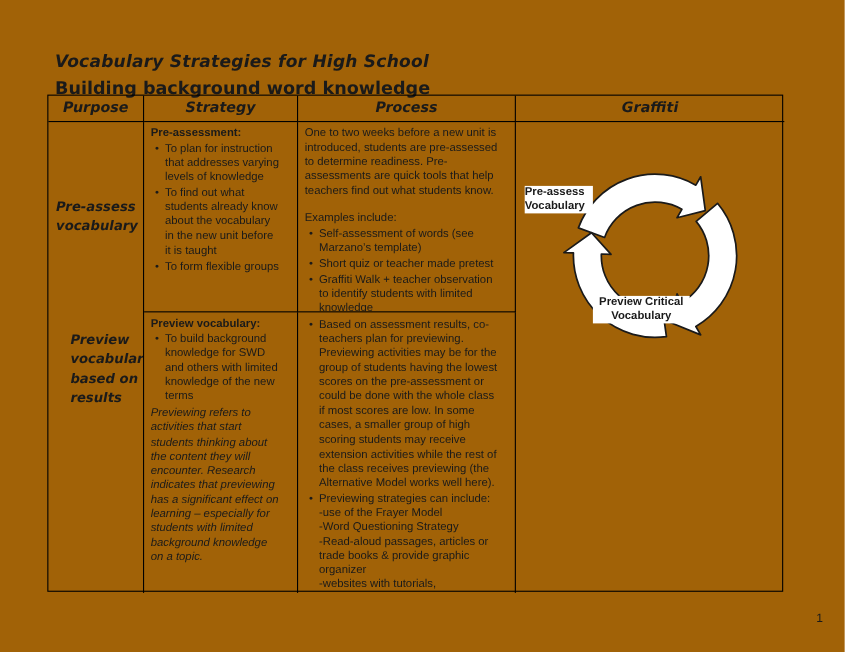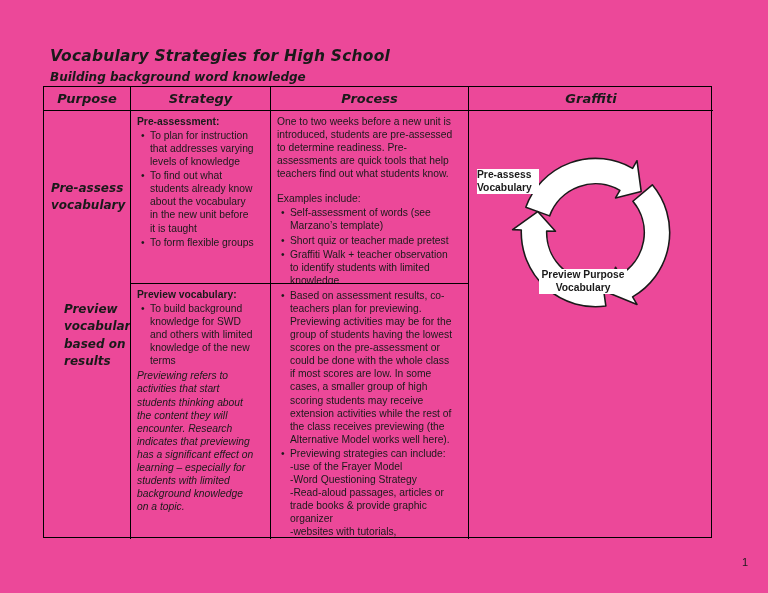--- a/index.html
+++ b/index.html
@@ -1,29 +1,29 @@
 <!DOCTYPE html>
 <html><head>
 <meta charset="utf-8">
 <style>
   * { margin:0; padding:0; box-sizing:border-box; }
   html,body { background:#ffffff; }
   body { font-family:"Liberation Sans", sans-serif; color:#1a1a1a; }
   .page {
-    position:relative; width:768px; height:593px; background:#ec4899; overflow:hidden;
+    position:relative; width:768px; height:593px; background:#a16207; overflow:hidden;
   }
   .doc-title {
     position:absolute; left:50px; top:47px;
     font-family:"DejaVu Sans", sans-serif;
     font-weight:bold; font-style:italic; font-size:15.5px; letter-spacing:0.2px;
   }
   .doc-subtitle {
     position:absolute; left:50px; top:70px;
     font-family:"DejaVu Sans", sans-serif;
-    font-weight:bold; font-style:italic; font-size:12px;
+    font-weight:bold; font-size:16px;
   }
   .vocab-table {
     position:absolute; left:43px; top:86px; width:669px; height:452px;
     display:grid;
     grid-template-columns:87px 140px 198px 244px;
     grid-template-rows:24px 173px 255px;
     border:1px solid #000;
   }
   .cell { border-right:1px solid #000; border-bottom:1px solid #000; overflow:hidden; }
   .hdr {
@@ -130,20 +130,20 @@
       <div class="diagram-wrap">
         <svg viewBox="0 0 230 210" aria-hidden="true">
           <g fill="#ffffff" stroke="#1a1a1a" stroke-width="1.6" stroke-linejoin="round">
             <path d="M43.6,76.0 A76,76 0 0 1 153,36.2 L157.5,28.4 L161.8,59.9 L135.5,66.5 L140,58.7 A50,50 0 0 0 68,84.9 Z"></path>
             <path d="M173.2,53.1 A76,76 0 0 1 153,167.8 L157.5,175.6 L128.1,163.6 L135.5,137.5 L140,145.3 A50,50 0 0 0 153.3,69.9 Z"></path>
             <path d="M125.6,177.2 A76,76 0 0 1 39.0,99.3 L30.1,99.0 L55.8,80.5 L74.0,100.6 L65.0,100.3 A50,50 0 0 0 122.0,151.5 Z"></path>
           </g>
         </svg>
       </div>
       <div class="diag-label diag-label-left">Pre-assess Vocabulary</div>
-      <div class="diag-label diag-label-bottom">Preview Purpose Vocabulary</div>
+      <div class="diag-label diag-label-bottom">Preview Critical Vocabulary</div>
     </div>
 
   </div>
 
   <div class="page-number">1</div>
 
 </div>
 
 </body></html>

